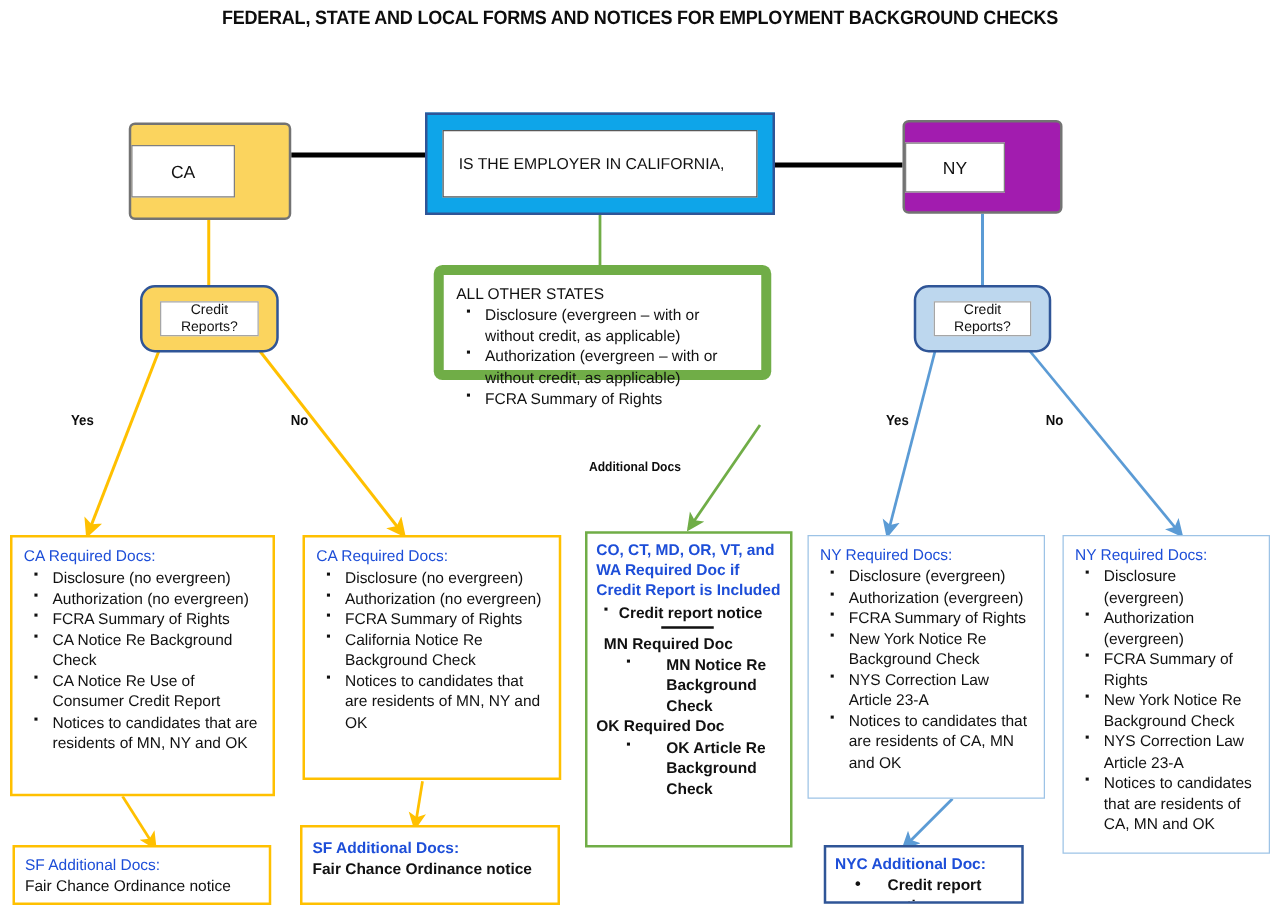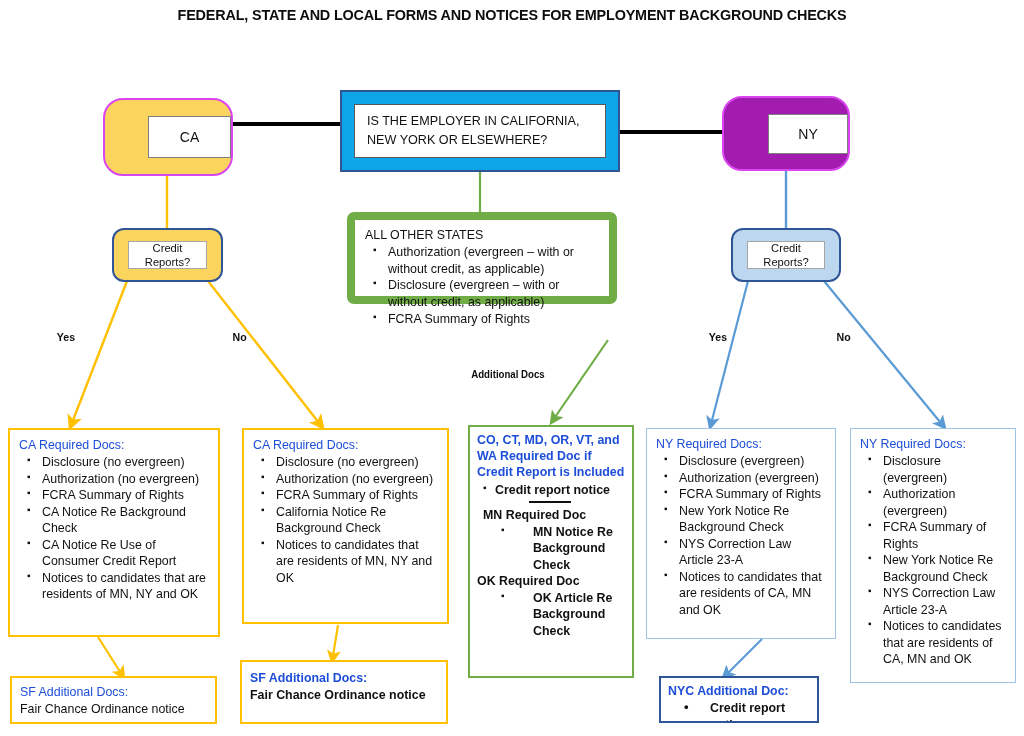--- a/index.html
+++ b/index.html
@@ -27,23 +27,23 @@
     font-weight: bold;
     font-size: 15.5px;
     letter-spacing: -0.2px;
     color: #0d0d0d;
     transform: scaleX(0.93);
     white-space: nowrap;
   }
 
   
   .terminal {
-    border-radius: 20px;
-    border: 2px solid #d946ef;
-    display: flex; align-items: center; justify-content: flex-end;
+    border-radius: 5px;
+    border: 2px solid #737373;
+    display: flex; align-items: center; justify-content: flex-start;
   }
   .terminal .inner {
     background: #ffffff;
     border: 1px solid #7f7f7f;
     display: flex; align-items: center; justify-content: center;
     font-size: 14px; color: #111;
   }
   .ca-term { background: #fbd45e; }
   .ny-term { background: #a21caf; }
 
@@ -194,21 +194,20 @@
   <div class="node terminal ca-term" style="left:103px; top:98px; width:130px; height:78px;">
     <div class="inner" style="width:83px; height:42px;">
       <span>CA</span>
     </div>
   </div>
 
   <div class="node question" style="left:340px; top:90px; width:280px; height:82px;">
     <div class="inner">
       <div>
         <div>IS THE EMPLOYER IN CALIFORNIA,</div>
-        <div>NEW YORK OR ELSEWHERE?</div>
       </div>
     </div>
   </div>
 
   <div class="node terminal ny-term" style="left:722px; top:96px; width:128px; height:75px;">
     <div class="inner" style="width:80px; height:40px;">
       <span>NY</span>
     </div>
   </div>
 
@@ -223,22 +222,22 @@
     <div class="inner">
       <span>Credit</span>
       <span>Reports?</span>
     </div>
   </div>
 
   <div class="node allother" style="left:347px; top:212px; width:270px; height:92px;">
     <div class="inner">
       <div class="hdr">ALL OTHER STATES</div>
       <ul>
+        <li>Disclosure (evergreen  –  with or without credit, as applicable)</li>
         <li>Authorization (evergreen – with or without credit, as applicable)</li>
-        <li>Disclosure (evergreen  –  with or without credit, as applicable)</li>
         <li>FCRA Summary of Rights</li>
       </ul>
     </div>
   </div>
 
   <div class="elabel" style="left:56px; top:331px;">Yes</div>
   <div class="elabel" style="left:232px; top:331px;">No</div>
   <div class="elabel" style="left:708px; top:331px;">Yes</div>
   <div class="elabel" style="left:836px; top:331px;">No</div>
   <div class="elabel small" style="left:468px; top:368px;">Additional Docs</div>

